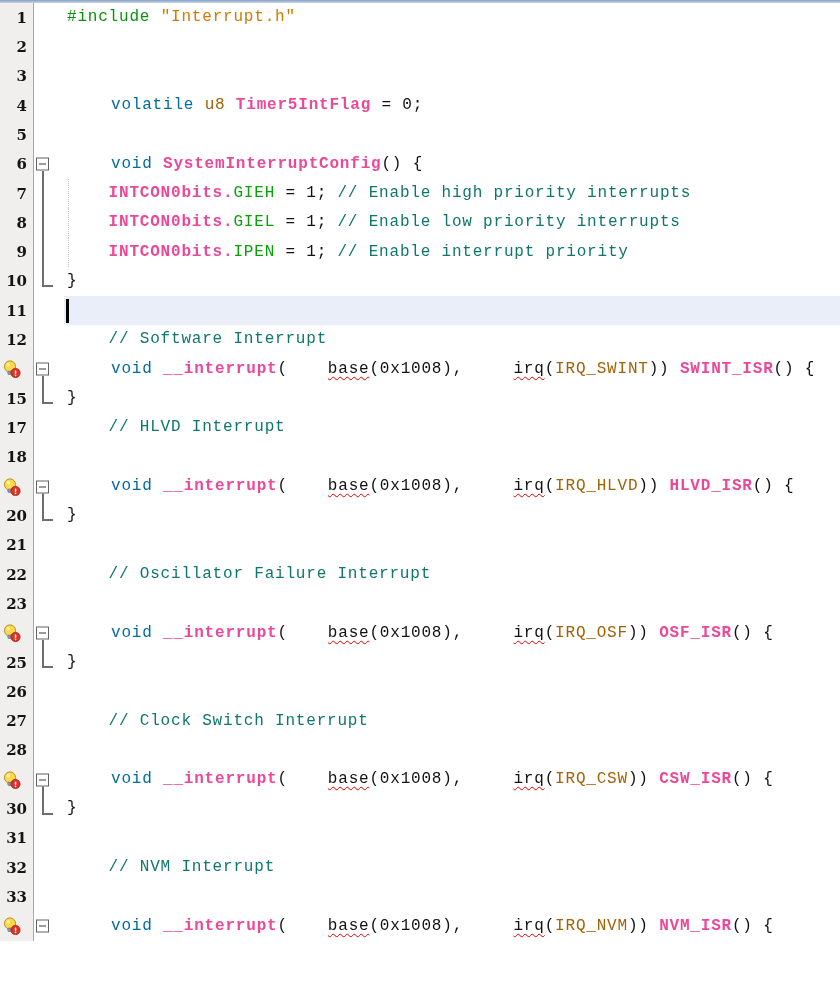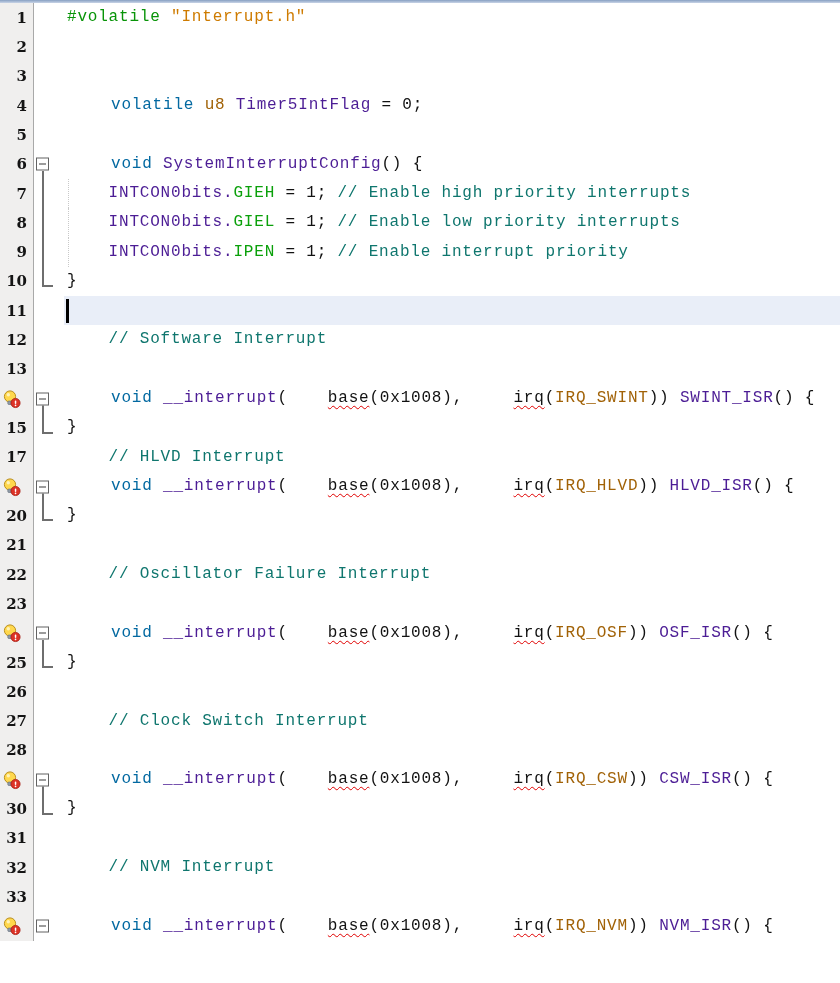--- a/index.html
+++ b/index.html
@@ -29,39 +29,39 @@
   .fold-end-v{position:absolute;left:8px;top:0;height:62%;width:0;border-left:2px solid #6E6E6E;}
   .fold-end-h{position:absolute;left:8px;top:62%;width:11px;height:2px;background:#6E6E6E;}
   .indent-guide{position:absolute;left:4px;top:0;bottom:0;width:0;border-left:1px dotted #C9C9C9;}
   
   .tok-kw{color:#0369a1;margin-left:44px;}
   .tok-pp{color:#089408;}
   .tok-str{color:#CE7B00;}
   .tok-cmt{color:#0f766e;}
   .tok-fld{color:#0AA00A;}
   .tok-typ{color:#a16207;}
-  .tok-b{color:#4c1d95;font-weight:400;}
+  .tok-b{color:#ec4899;font-weight:700;}
   .tok-pl{color:#121212;}
   .tok-err{color:#121212;text-decoration:underline;text-decoration-style:wavy;
       text-decoration-color:#E00000;text-decoration-thickness:1px;
       text-underline-offset:3px;text-decoration-skip-ink:none;margin-left:40px;}
   .annot-icon{position:absolute;left:2px;top:50%;transform:translateY(-50%);width:19px;height:19px;}
 </style>
 </head>
 <body>
 
 <div class="editor">
   <div class="top-border"></div>
   <div class="rows">
       <div class="row">
         <div class="gutter">
           <span class="lnum">1</span>
         </div>
         <div class="fold"></div>
-        <div class="code"><span class="tok-pp">#volatile</span><span class="tok-pl"> </span><span class="tok-str">"Interrupt.h"</span></div>
+        <div class="code"><span class="tok-pp">#include</span><span class="tok-pl"> </span><span class="tok-str">"Interrupt.h"</span></div>
       </div>
       <div class="row">
         <div class="gutter">
           <span class="lnum">2</span>
         </div>
         <div class="fold"></div>
         <div class="code"></div>
       </div>
       <div class="row">
         <div class="gutter">
@@ -140,27 +140,20 @@
       </div>
       <div class="row">
         <div class="gutter">
           <span class="lnum">12</span>
         </div>
         <div class="fold"></div>
         <div class="code"><span class="tok-pl">    </span><span class="tok-cmt">// Software Interrupt</span></div>
       </div>
       <div class="row">
         <div class="gutter">
-          <span class="lnum">13</span>
-        </div>
-        <div class="fold"></div>
-        <div class="code"></div>
-      </div>
-      <div class="row">
-        <div class="gutter">
           <svg class="annot-icon" viewBox="0 0 19 19" xmlns="http://www.w3.org/2000/svg">
     <circle cx="8" cy="7" r="5.6" fill="#FFD84D" stroke="#B98E1B" stroke-width="1"></circle>
     <circle cx="6.3" cy="5.3" r="1.7" fill="#FFF2B8"></circle>
     <rect x="5.8" y="11.6" width="4.4" height="3.4" rx="1" fill="#8F9AA6" stroke="#6B7682" stroke-width="0.7"></rect>
     <circle cx="13.5" cy="13.5" r="4.6" fill="#DD3327" stroke="#A61E14" stroke-width="0.8"></circle>
     <rect x="12.8" y="10.9" width="1.5" height="3.6" rx="0.7" fill="#fff"></rect>
     <circle cx="13.55" cy="15.8" r="0.85" fill="#fff"></circle>
   </svg>
         </div>
         <div class="fold">
@@ -178,20 +171,27 @@
           <div class="fold-end-h"></div>
         </div>
         <div class="code"><span class="tok-pl">}</span></div>
       </div>
       <div class="row">
         <div class="gutter">
           <span class="lnum">17</span>
         </div>
         <div class="fold"></div>
         <div class="code"><span class="tok-pl">    </span><span class="tok-cmt">// HLVD Interrupt</span></div>
+      </div>
+      <div class="row">
+        <div class="gutter">
+          <span class="lnum">18</span>
+        </div>
+        <div class="fold"></div>
+        <div class="code"></div>
       </div>
       <div class="row">
         <div class="gutter">
           <svg class="annot-icon" viewBox="0 0 19 19" xmlns="http://www.w3.org/2000/svg">
     <circle cx="8" cy="7" r="5.6" fill="#FFD84D" stroke="#B98E1B" stroke-width="1"></circle>
     <circle cx="6.3" cy="5.3" r="1.7" fill="#FFF2B8"></circle>
     <rect x="5.8" y="11.6" width="4.4" height="3.4" rx="1" fill="#8F9AA6" stroke="#6B7682" stroke-width="0.7"></rect>
     <circle cx="13.5" cy="13.5" r="4.6" fill="#DD3327" stroke="#A61E14" stroke-width="0.8"></circle>
     <rect x="12.8" y="10.9" width="1.5" height="3.6" rx="0.7" fill="#fff"></rect>
     <circle cx="13.55" cy="15.8" r="0.85" fill="#fff"></circle>

